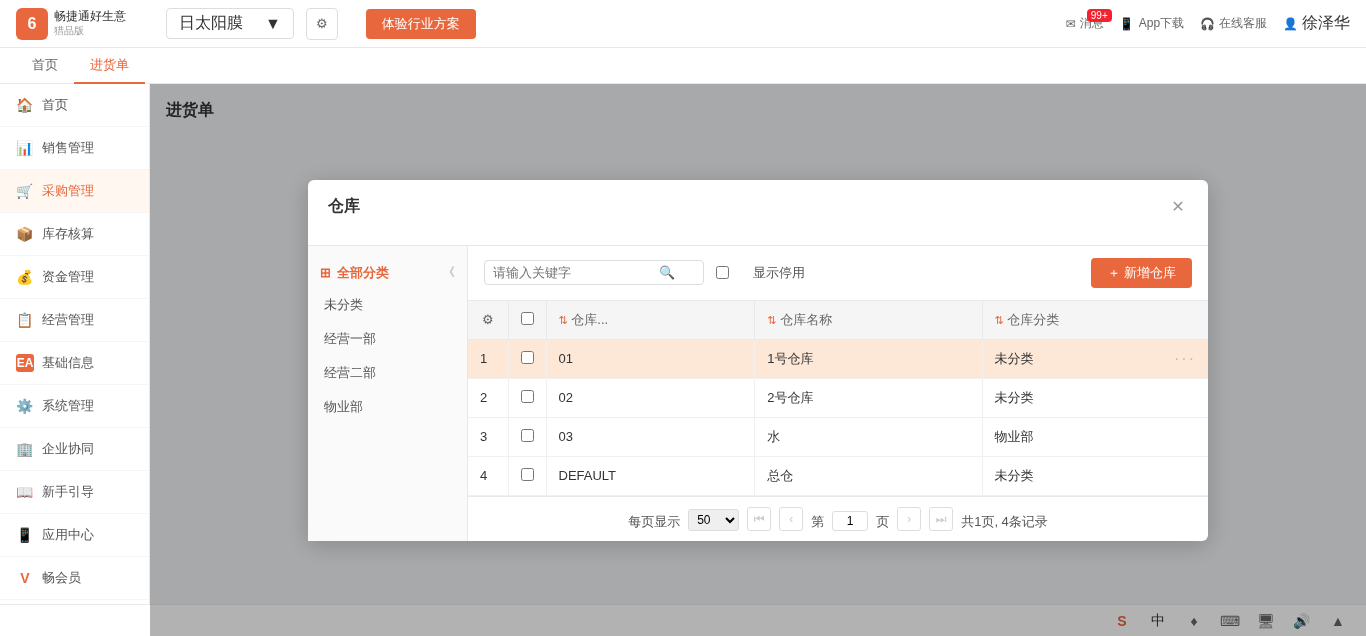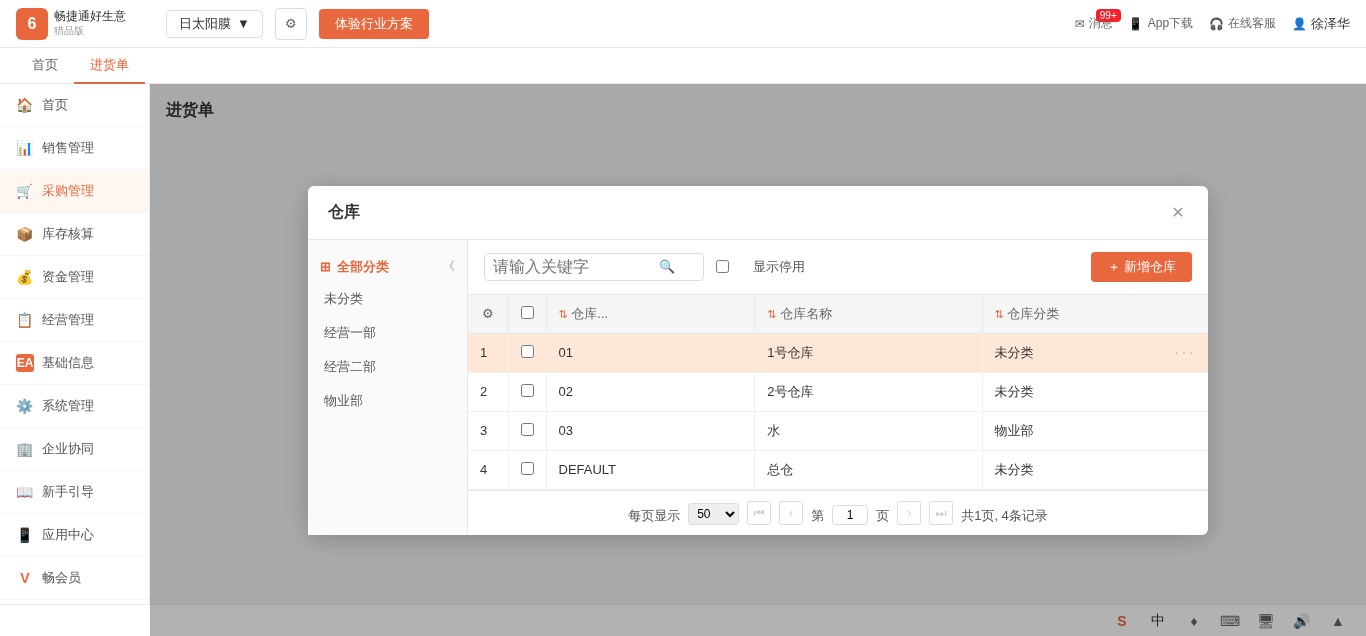--- a/index.html
+++ b/index.html
@@ -42,42 +42,43 @@
       align-items: center;
       gap: 12px;
     }
     .company-select {
       display: flex;
       align-items: center;
       padding: 4px 12px;
       border: 1px solid #ddd;
       border-radius: 4px;
       cursor: pointer;
-      gap: 6px;
-      font-size: 13px;
+      gap: 22px;
+      font-size: 16px;
       color: #333;
     }
     .gear-btn {
       width: 32px; height: 32px;
       border: 1px solid #ddd;
       border-radius: 4px;
       display: flex;
       align-items: center;
       justify-content: center;
       cursor: pointer;
       color: #666;
     }
     .trial-btn {
       background: #e8673c;
       color: white;
       border: none;
       border-radius: 4px;
       padding: 6px 16px;
       cursor: pointer;
       font-size: 13px;
+      margin-left: 16px;
     }
     .header-right {
       display: flex;
       align-items: center;
       gap: 16px;
     }
     .header-right-item {
       display: flex;
       align-items: center;
       gap: 4px;
@@ -89,21 +90,21 @@
     .badge {
       background: #f5222d;
       color: white;
       border-radius: 4px;
       font-size: 10px;
       padding: 1px 4px;
       position: absolute;
       top: -6px;
       right: -8px;
     }
-    .user-name { color: #333; font-size: 13px; }
+    .user-name { color: #333; font-size: 16px; }
 
     
     .nav-tabs {
       height: 36px;
       background: #fff;
       border-bottom: 1px solid #e8e8e8;
       display: flex;
       align-items: center;
       padding: 0 16px;
     }
@@ -184,21 +185,21 @@
       width: 900px;
       max-height: 560px;
       display: flex;
       flex-direction: column;
       box-shadow: 0 4px 24px rgba(0,0,0,0.2);
     }
     .dialog-header {
       display: flex;
       align-items: center;
       justify-content: space-between;
-      padding: 16px 20px 16px;
+      padding: 16px 20px 28px;
       border-bottom: 1px solid #e8e8e8;
     }
     .dialog-title { font-size: 16px; font-weight: bold; color: #333; }
     .dialog-close {
       width: 20px; height: 20px;
       display: flex;
       align-items: center;
       justify-content: center;
       cursor: pointer;
       color: #999;
@@ -262,21 +263,21 @@
       align-items: center;
       border: 1px solid #ddd;
       border-radius: 4px;
       padding: 4px 8px;
       gap: 6px;
       width: 220px;
     }
     .search-box input {
       border: none;
       outline: none;
-      font-size: 16px;
+      font-size: 13px;
       color: #333;
       width: 160px;
       background: transparent;
     }
     .search-icon { color: #bbb; cursor: pointer; }
     .checkbox-label {
       display: flex;
       align-items: center;
       gap: 24px;
       color: #555;

